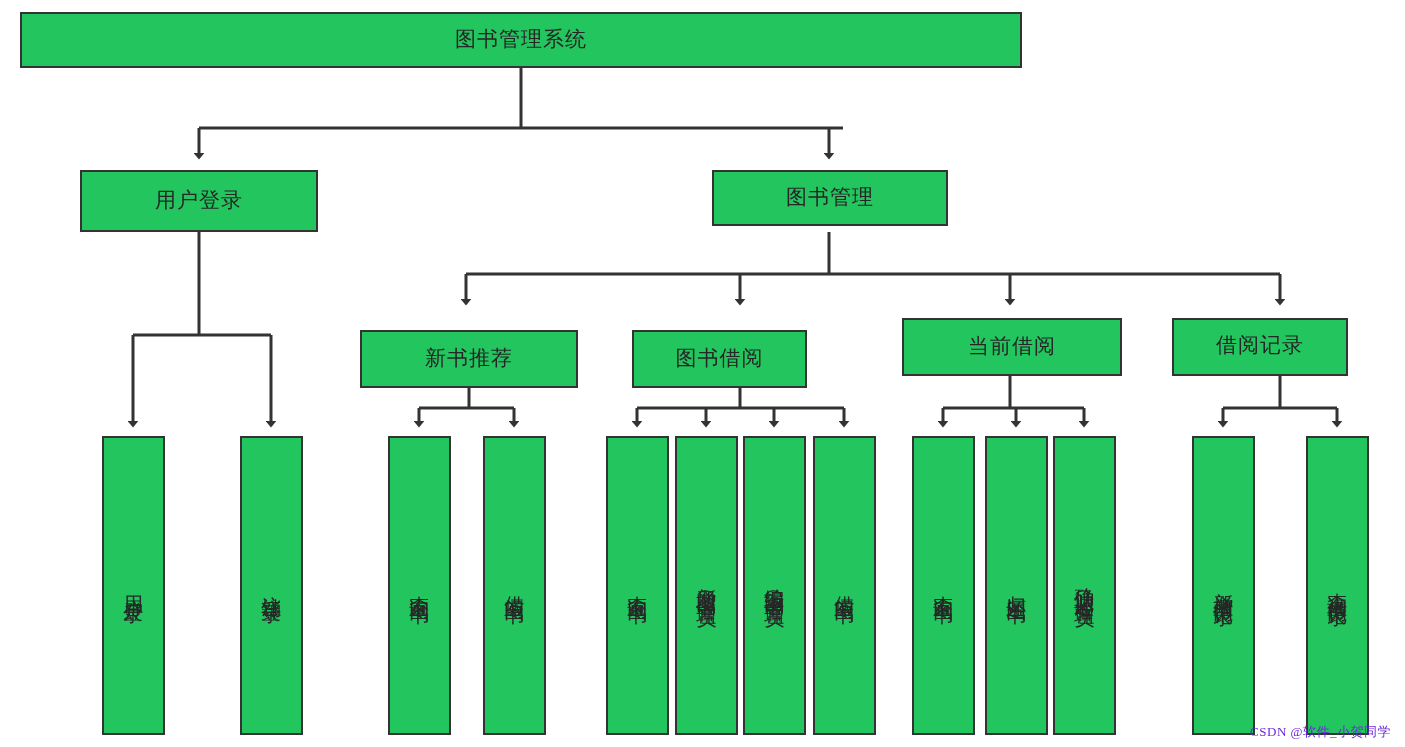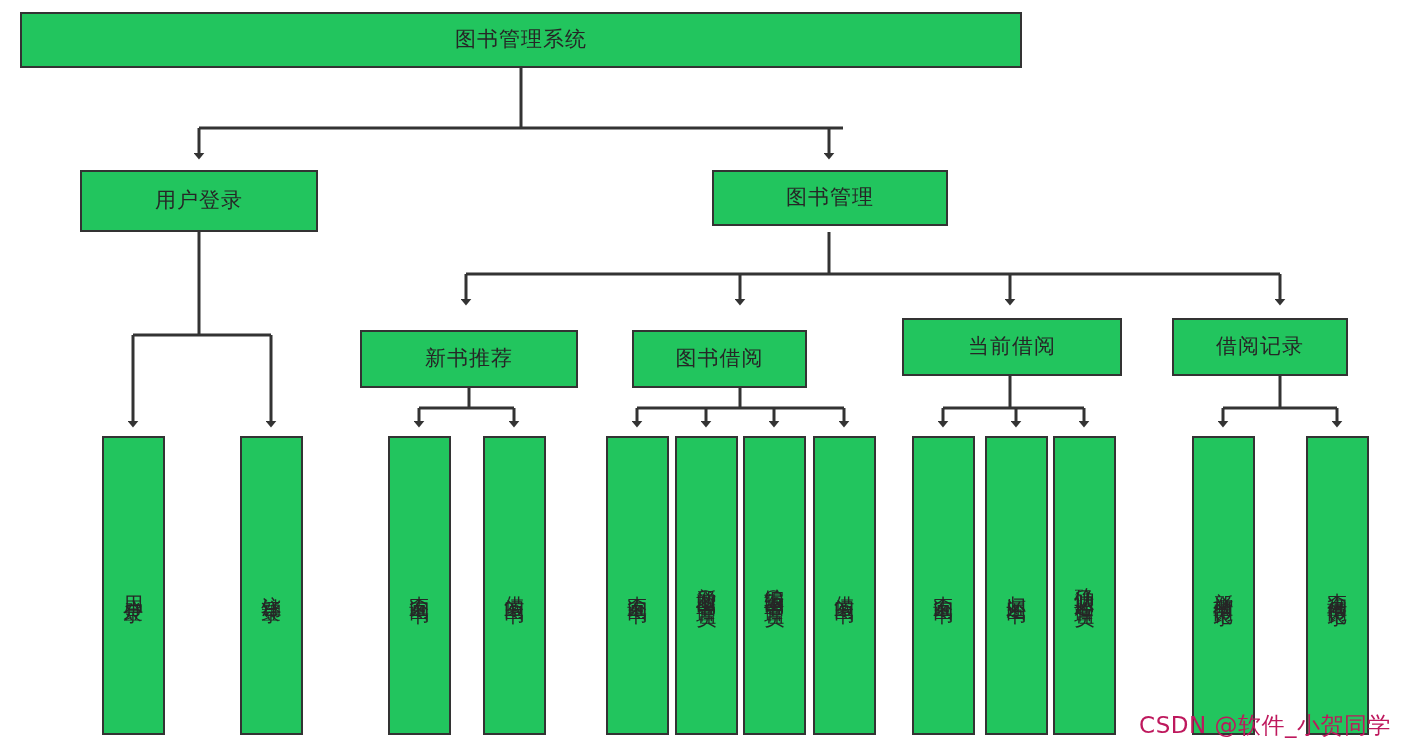--- a/index.html
+++ b/index.html
@@ -43,24 +43,25 @@
     -webkit-writing-mode:vertical-rl;
     line-height:1.32;
     letter-spacing:3px;
     white-space:nowrap;
     text-align:center;
   }
   .watermark{
     position:absolute;
     right:14px;
     bottom:6px;
-    font-size:23px;
-    color:#be185d;
+    font-size:13px;
+    color:#6d28d9;
     letter-spacing:0.5px;
     white-space:nowrap;
+    font-family:Liberation Serif, serif;
   }
 </style>
 </head>
 <body>
 
 <div id="stage">
 
   <svg id="wires" viewBox="0 0 1405 747">
     <defs>
       <marker id="arw" markerWidth="10" markerHeight="11" refX="3.2" refY="5.5" orient="auto" markerUnits="userSpaceOnUse">
@@ -124,21 +125,21 @@
 
   <div class="node h" style="left:360px;top:330px;width:218px;height:58px;">
     <span>新书推荐</span>
   </div>
   <div class="node h" style="left:632px;top:318px;width:175px;height:58px;margin-top:12px;">
     <span>图书借阅</span>
   </div>
   <div class="node h" style="left:902px;top:318px;width:220px;height:58px;">
     <span>当前借阅</span>
   </div>
-  <div class="node h" style="left:1172px;top:318px;width:176px;height:58px;">
+  <div class="node h" style="left:1172px;top:318px;width:176px;height:58px;font-family:Liberation Mono, monospace;">
     <span>借阅记录</span>
   </div>
 
   <div class="node v" style="left:102px;top:436px;width:63px;height:299px;">
     <span class="vtext">用户登录</span>
   </div>
   <div class="node v" style="left:240px;top:436px;width:63px;height:299px;">
     <span class="vtext">注销登录</span>
   </div>
 

